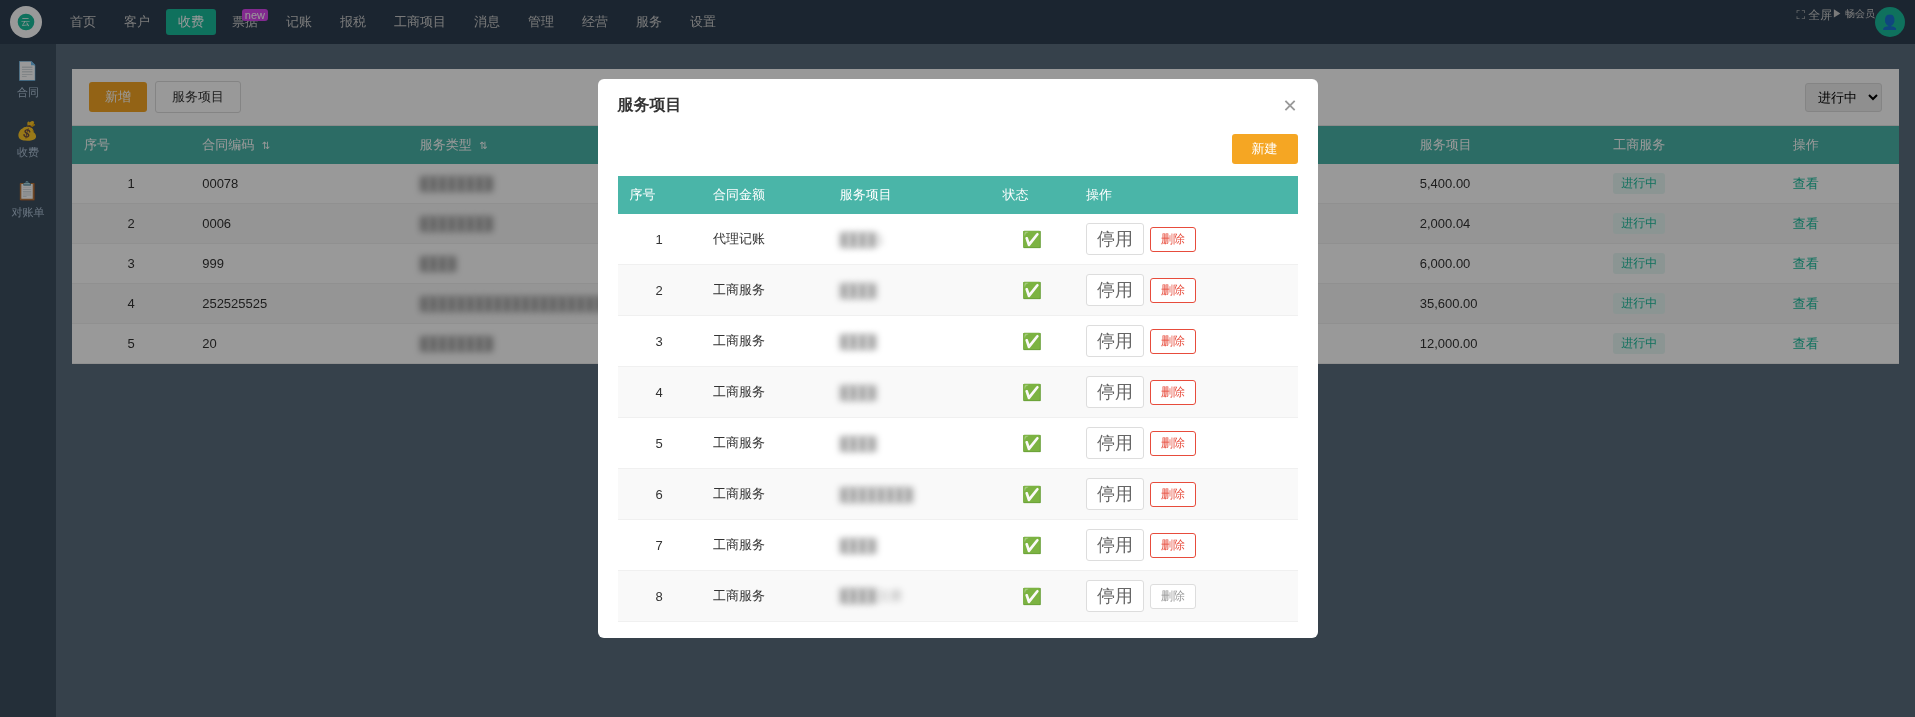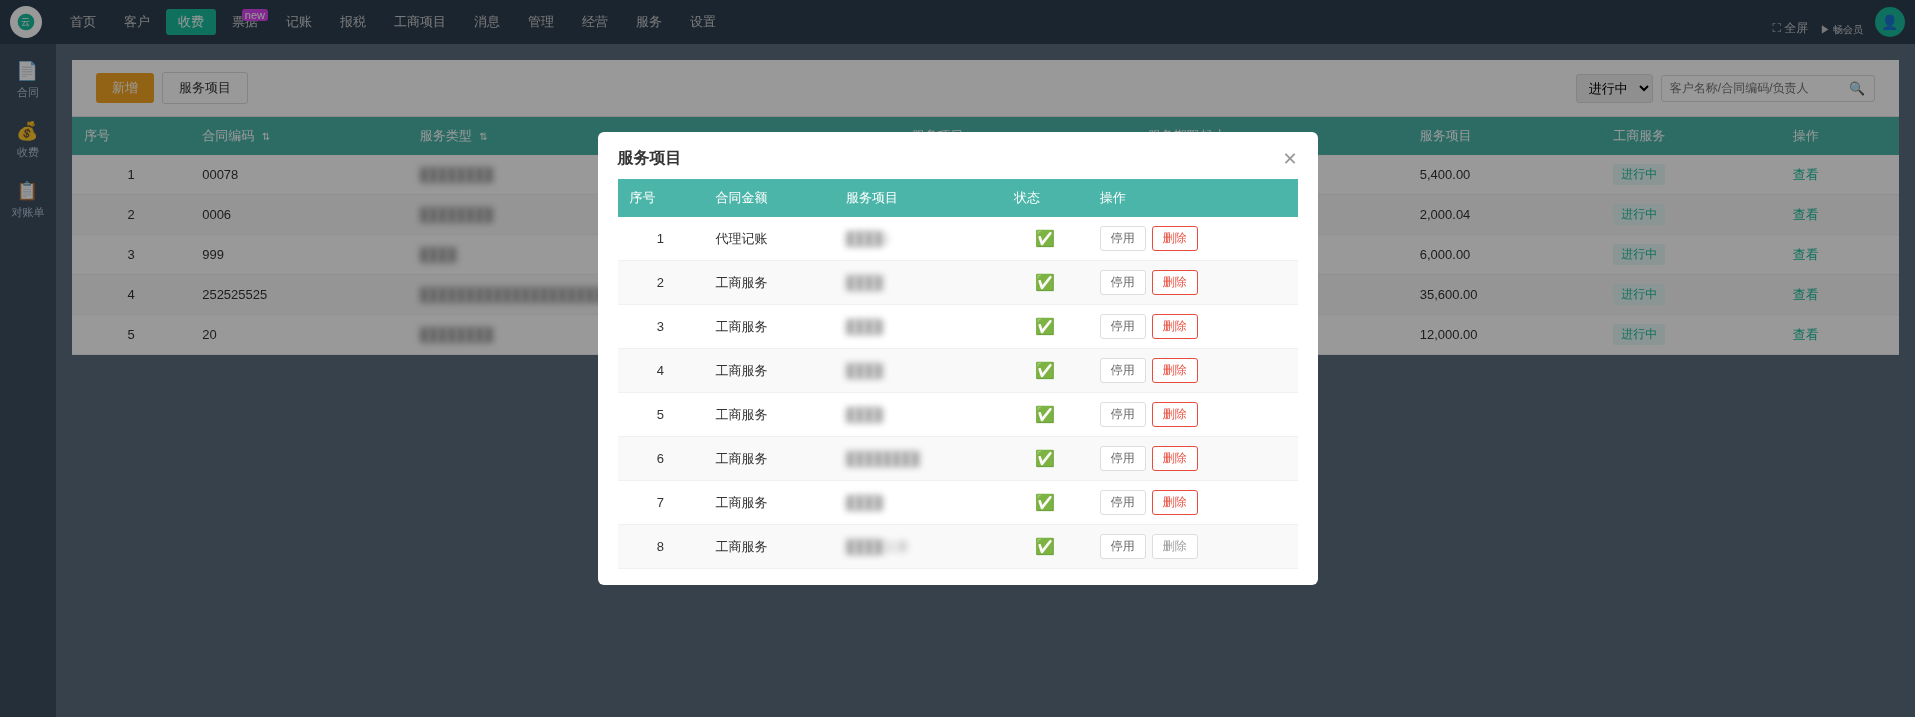--- a/index.html
+++ b/index.html
@@ -41,21 +41,21 @@
     .top-nav .nav-item .new-badge {
       position: absolute;
       top: 0; right: 2px;
       background: #d946ef;
       color: #fff;
       font-size: 11px;
       padding: 0 3px;
       border-radius: 3px;
     }
     .top-nav .nav-right {
-      display: flex; align-items: flex-end; gap: 12px; color: #ccc; font-size: 12px;
+      display: flex; align-items: flex-start; color: #ccc; font-size: 12px;
     }
     .top-nav .nav-right .avatar {
       width: 30px; height: 30px;
       background: #1abc9c;
       border-radius: 50%;
       display: flex; align-items: center; justify-content: center;
       color: #fff; font-size: 14px;
     }
 
     
@@ -100,24 +100,25 @@
     
     .main-panel {
       background: #fff;
       border-radius: 4px;
     }
 
     
     .toolbar {
       display: flex;
       align-items: center;
-      padding: 12px 24px;
+      padding: 12px 17px;
       gap: 8px;
       background: #fff;
       border-bottom: 1px solid #e8e8e8;
+      margin-top: 9px;
     }
     .btn-new {
       background: #f5a623;
       color: #fff;
       border: none;
       padding: 6px 16px;
       border-radius: 3px;
       cursor: pointer;
       font-size: 13px;
     }
@@ -284,21 +285,21 @@
       color: #1abc9c;
       font-size: 16px;
     }
     .btn-stop {
       background: #fff;
       color: #666;
       border: 1px solid #ddd;
       padding: 3px 10px;
       border-radius: 3px;
       cursor: pointer;
-      font-size: 12px;
+      font-size: 18px;
     }
     .btn-delete {
       background: #fff;
       color: #e74c3c;
       border: 1px solid #e74c3c;
       padding: 3px 10px;
       border-radius: 3px;
       cursor: pointer;
       font-size: 12px;
     }
@@ -371,24 +372,20 @@
 
       <div class="toolbar">
         <button class="btn-new">新增</button>
         <button class="btn-service">服务项目</button>
         <div class="toolbar-right">
           <select class="status-select">
             <option>进行中</option>
             <option>已结束</option>
             <option>全部</option>
           </select>
-          <div class="search-box">
-            <input type="text" placeholder="客户名称/合同编码/负责人" style="">
-            <span class="search-icon">🔍</span>
-          </div>
         </div>
       </div>
 
       <table class="data-table">
         <thead>
           <tr>
             <th>序号</th>
             <th style="cursor:pointer">
               <span>合同编码</span>
               <span class="sort-icon">⇅</span>
@@ -462,20 +459,23 @@
           </tbody>
       </table>
     </div>
 
     <div class="overlay">
       <div class="modal">
         <div class="modal-header">
           <span class="modal-title">服务项目</span>
           <span class="modal-close">✕</span>
         </div>
+        <div class="modal-toolbar">
+          <button class="btn-modal-new">新建</button>
+        </div>
         <div class="modal-body">
           <table class="modal-table">
             <thead>
               <tr>
                 <th>序号</th>
                 <th>合同金额</th>
                 <th>服务项目</th>
                 <th>状态</th>
                 <th>操作</th>
               </tr>

